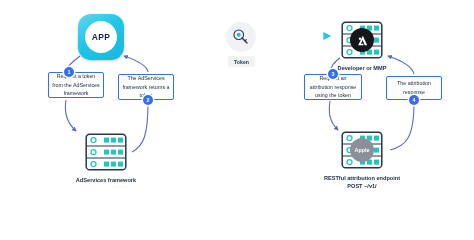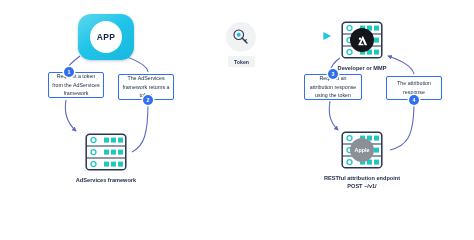--- a/index.html
+++ b/index.html
@@ -9,21 +9,21 @@
     font-family:"Liberation Sans","DejaVu Sans",sans-serif;
     overflow:hidden;position:relative;
   }
   #stage{position:absolute;inset:0;width:474px;height:206px;}
   svg.layer{position:absolute;left:0;top:0;width:474px;height:206px;}
 
   .node{position:absolute;}
 
   
   #app-tile{
-    left:78px;top:14px;width:56px;height:46px;
+    left:78px;top:14px;width:46px;height:46px;
     border-radius:13px;
     background:linear-gradient(145deg,#5ed8ef 0%,#21c5e8 45%,#18b7de 100%);
     box-shadow:0 1px 3px rgba(20,60,90,.28);
     display:flex;align-items:center;justify-content:center;
   }
   #app-inner{
     width:32px;height:32px;border-radius:50%;
     background:#ffffff;
     display:flex;align-items:center;justify-content:center;
   }

